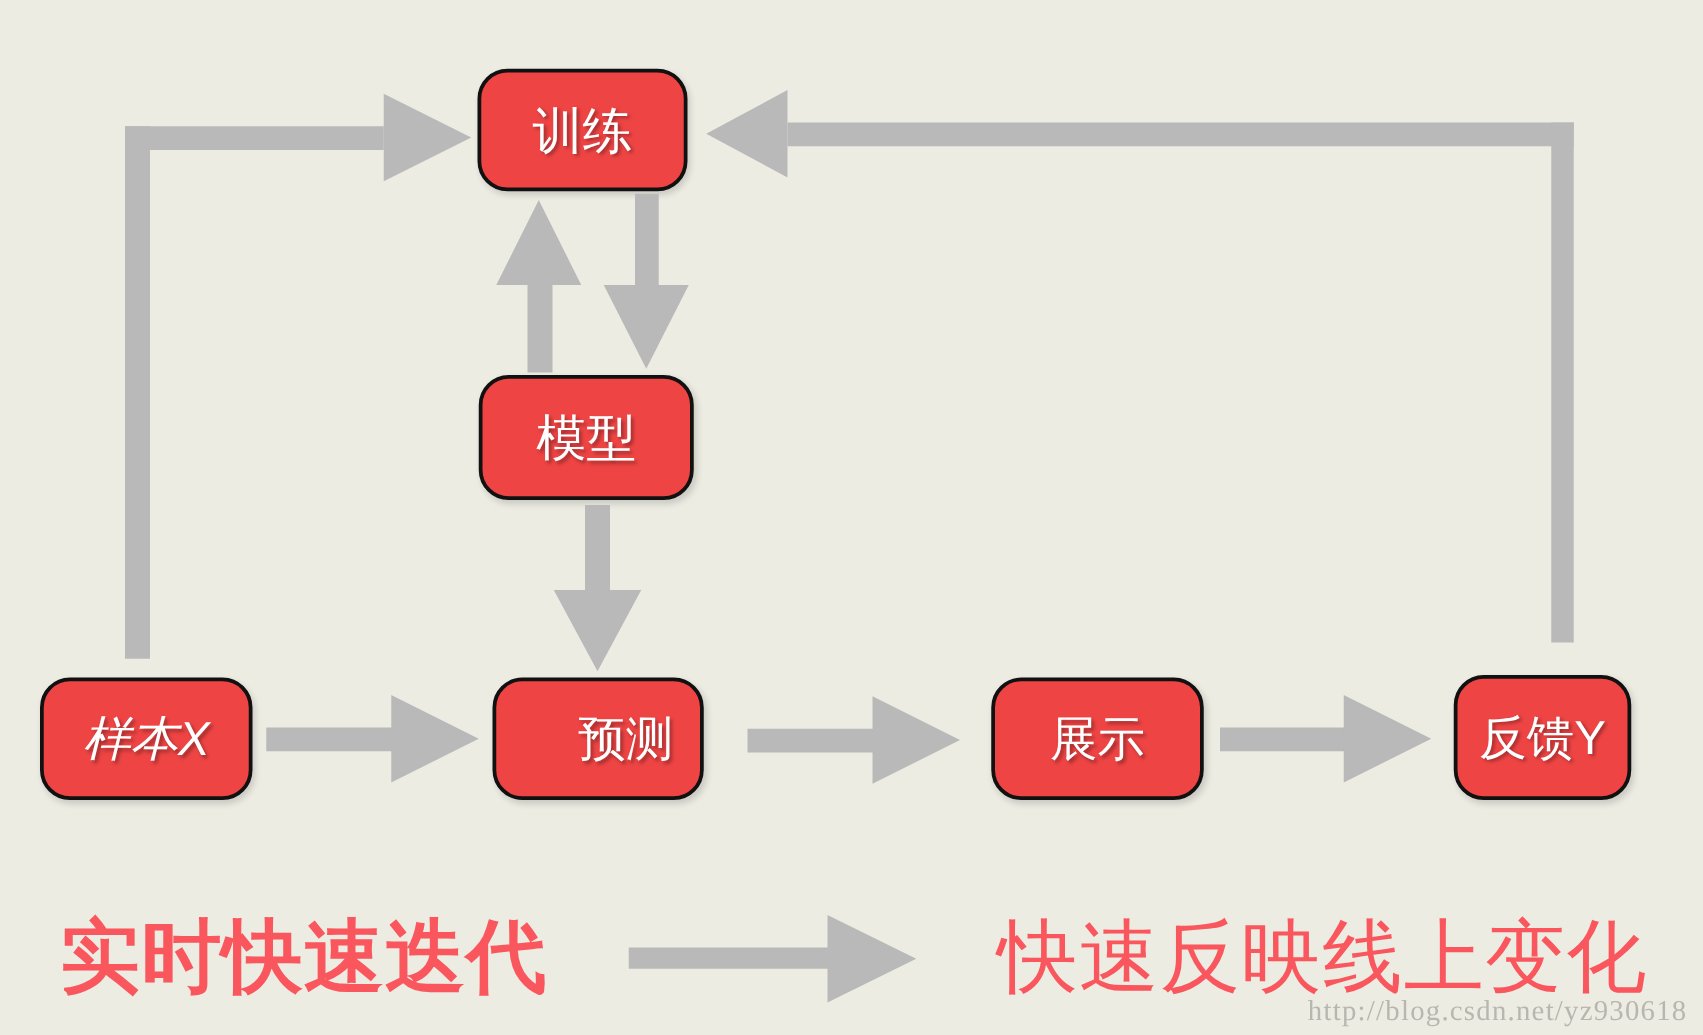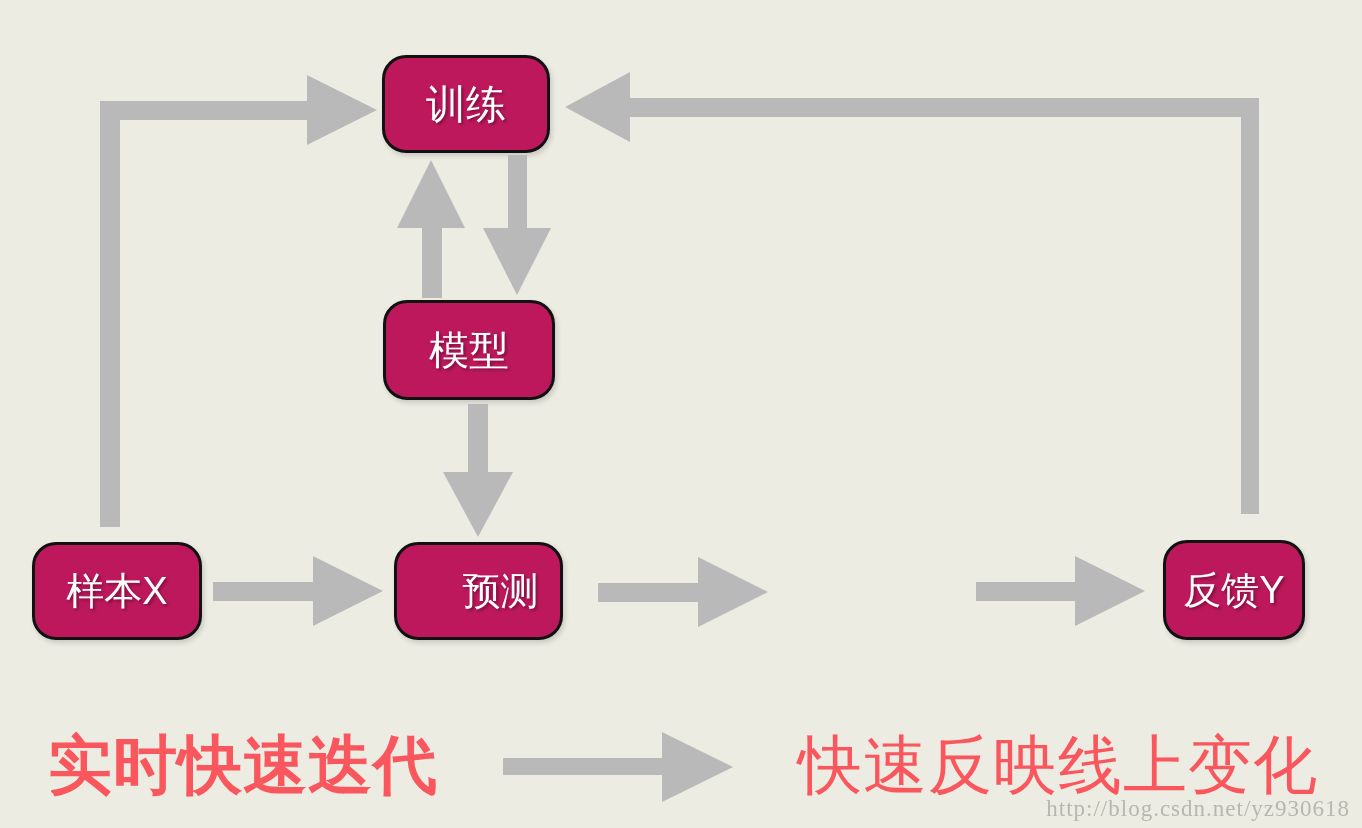--- a/index.html
+++ b/index.html
@@ -11,31 +11,31 @@
   }
   #stage {
     position: relative;
     width: 1362px; height: 828px;
     background: #edece3;
   }
   
   .node {
     position: absolute;
     box-sizing: border-box;
-    background: #be185d;
+    background: #ef4444;
     border: 3px solid #111111;
     border-radius: 24px;
     display: flex; align-items: center; justify-content: center;
     color: #ffffff;
     text-shadow: 2px 2px 3px rgba(0,0,0,0.35);
     box-shadow: 2px 3px 5px rgba(0,0,0,0.15);
   }
   #node-train   { left: 382px;  top: 55px;  width: 168px; height: 98px;  font-size: 40px; }
   #node-model   { left: 383px;  top: 300px; width: 172px; height: 100px; font-size: 40px; }
-  #node-sample  { left: 32px;   top: 542px; width: 170px; height: 98px;  font-size: 38px; }
+  #node-sample  { left: 32px;   top: 542px; width: 170px; height: 98px;  font-size: 38px; font-style: italic; }
   #node-predict { left: 394px;  top: 542px; width: 169px; height: 98px;  font-size: 38px; padding-left: 44px; }
   #node-display { left: 793px;  top: 542px; width: 170px; height: 98px;  font-size: 38px; }
   #node-feedback{ left: 1163px; top: 540px; width: 142px; height: 100px; font-size: 38px; }
 
   
   .seg { position: absolute; background: #b9b9b9; }
   .tri { position: absolute; width: 0; height: 0; }
   .tri-right { border-top: 35px solid transparent; border-bottom: 35px solid transparent; border-left: 70px solid #b9b9b9; }
   .tri-left  { border-top: 35px solid transparent; border-bottom: 35px solid transparent; border-right: 65px solid #b9b9b9; }
   .tri-up    { border-left: 34px solid transparent; border-right: 34px solid transparent; border-bottom: 68px solid #b9b9b9; }
@@ -105,20 +105,23 @@
   </div>
   <div class="node" id="node-model">
     <span>模型</span>
   </div>
   <div class="node" id="node-sample">
     <span>样本X</span>
   </div>
   <div class="node" id="node-predict">
     <span>预测</span>
   </div>
+  <div class="node" id="node-display">
+    <span>展示</span>
+  </div>
   <div class="node" id="node-feedback">
     <span>反馈Y</span>
   </div>
 
   <div class="seg" id="loop-left-v"></div>
   <div class="seg" id="loop-left-h"></div>
   <div class="tri tri-right" id="loop-left-head"></div>
 
   <div class="tri tri-left" id="loop-right-head"></div>
   <div class="seg" id="loop-right-h"></div>

